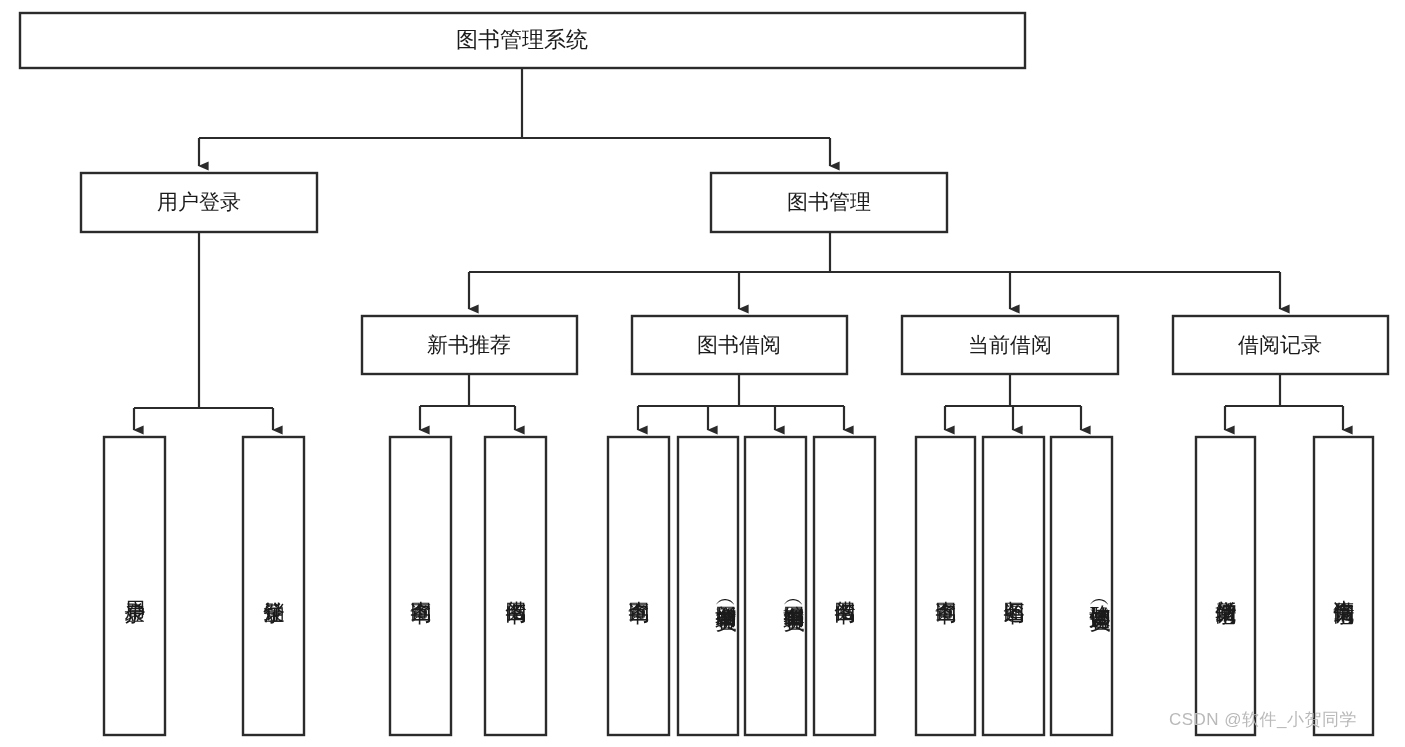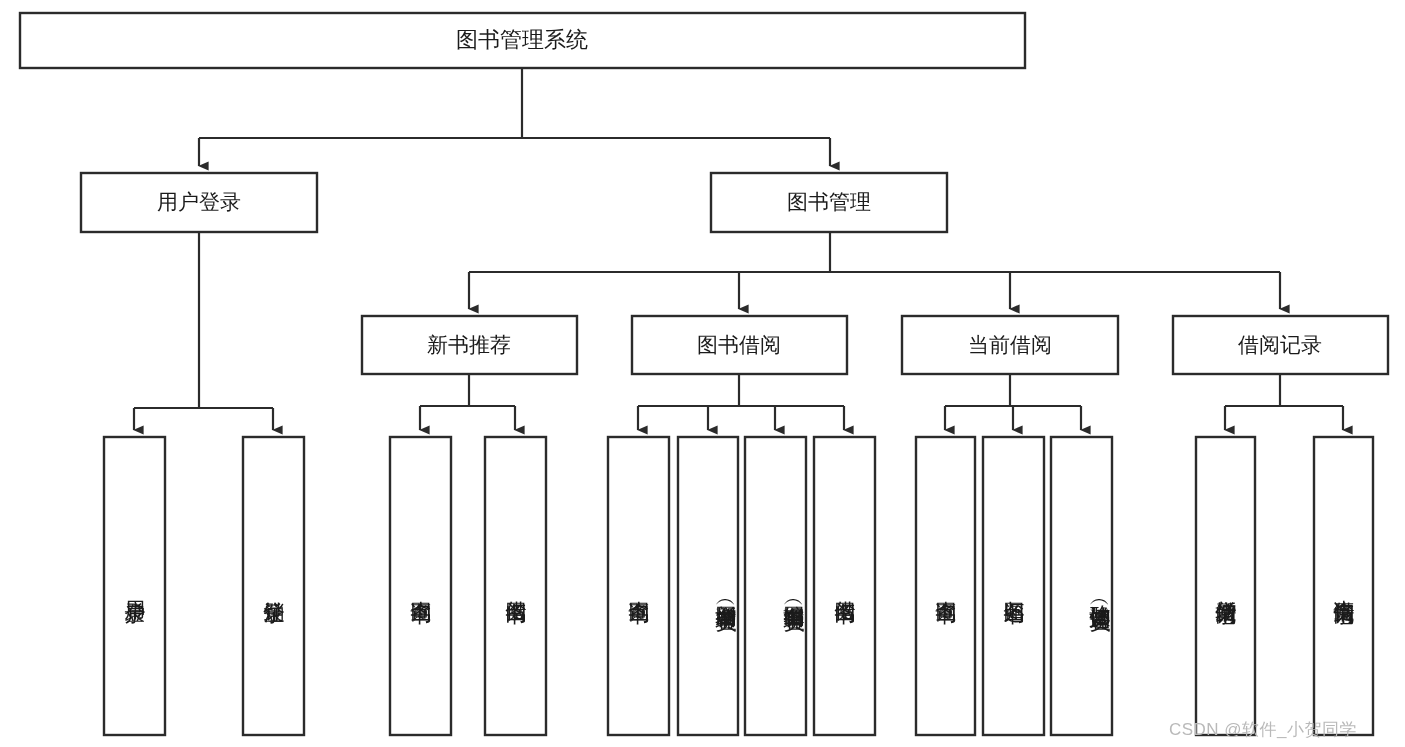--- a/index.html
+++ b/index.html
@@ -66,21 +66,21 @@
     display: flex;
     align-items: center;
     justify-content: center;
     text-align: center;
     white-space: nowrap;
     pointer-events: none;
   }
   .watermark {
     position: absolute;
     right: 8px;
-    bottom: 6px;
+    bottom: 16px;
     font-family: "Liberation Sans", "DejaVu Sans", sans-serif;
     font-size: 17px;
     color: #b9b9b9;
     letter-spacing: 0.5px;
     user-select: none;
     margin-top: 36px;
   }
 </style>
 </head>
 <body>

